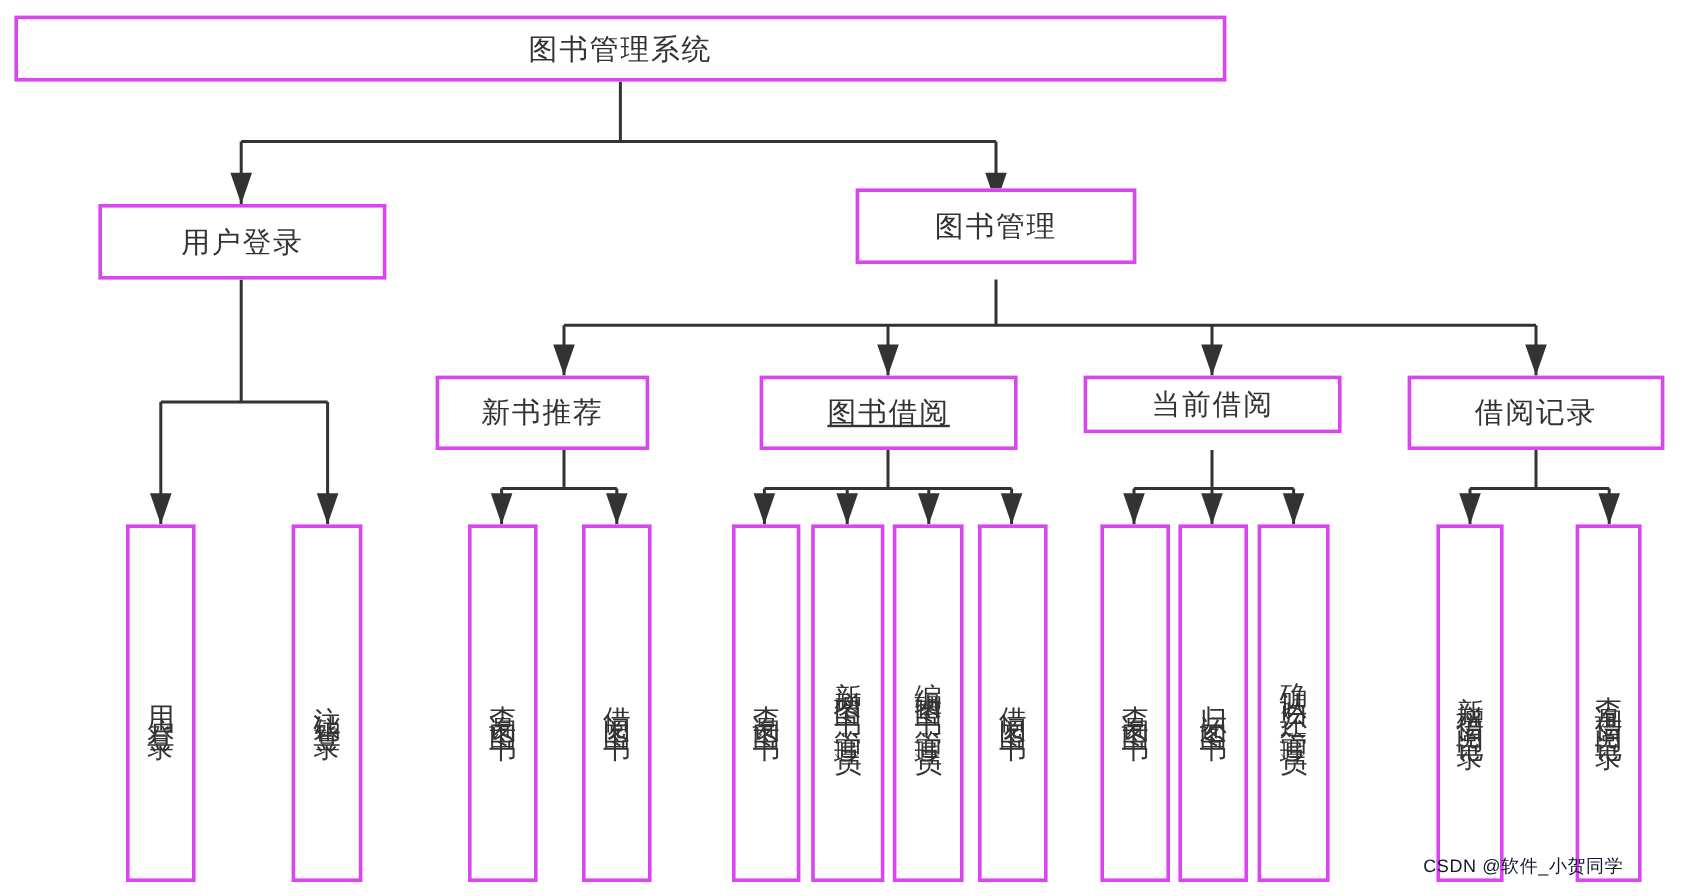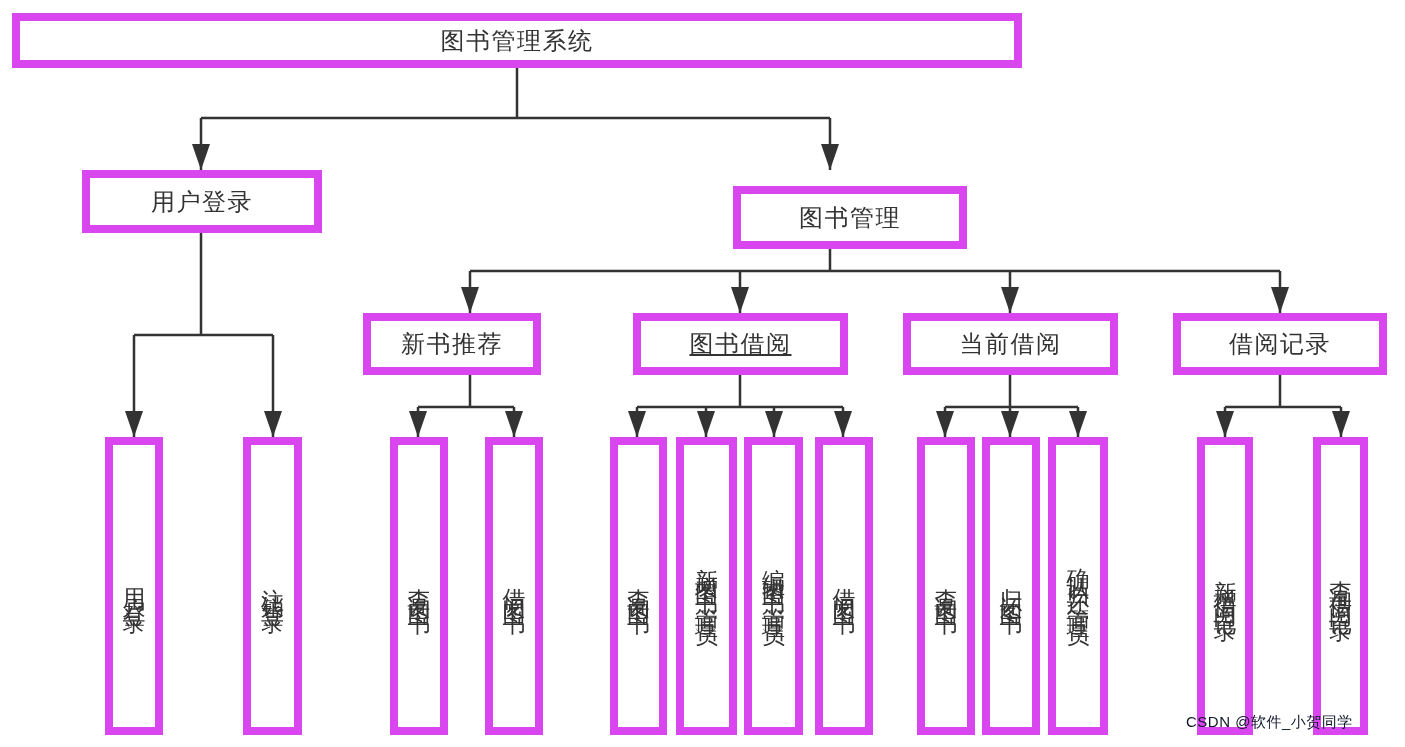--- a/index.html
+++ b/index.html
@@ -13,21 +13,21 @@
     overflow: hidden;
   }
   .connectors {
     position: absolute;
     left: 0; top: 0;
     width: 1405px; height: 747px;
   }
   .node {
     position: absolute;
     box-sizing: border-box;
-    border: 8px solid #d946ef;
+    border: 3px solid #d946ef;
     background: #ffffff;
     display: flex;
     align-items: center;
     justify-content: center;
   }
   .node.h .lbl {
     font-size: 24px;
     letter-spacing: 1.5px;
     white-space: nowrap;
     color: #333333;
@@ -36,24 +36,24 @@
     writing-mode: vertical-rl;
     text-orientation: mixed;
     font-size: 23px;
     letter-spacing: 8px;
     line-height: 1;
     color: #333333;
   }
   
   .n-root          { left: 12px;   top: 13px;  width: 1010px; height: 55px; }
   .n-user-login    { left: 82px;   top: 170px; width: 240px;  height: 63px; }
-  .n-book-mgmt     { left: 713px;  top: 186px; width: 234px;  height: 63px; margin-left: 20px; }
+  .n-book-mgmt     { left: 713px;  top: 157px; width: 234px;  height: 63px; }
   .n-new-book      { left: 363px;  top: 313px; width: 178px;  height: 62px; }
   .n-book-borrow   { left: 633px;  top: 313px; width: 215px;  height: 62px; text-decoration: underline; }
-  .n-cur-borrow    { left: 903px;  top: 313px; width: 215px;  height: 62px; }
+  .n-cur-borrow    { left: 903px;  top: 313px; width: 215px;  height: 48px; }
   .n-borrow-rec    { left: 1173px; top: 313px; width: 214px;  height: 62px; }
   .leaf            { top: 437px; height: 298px; }
   .n-login         { left: 105px;  width: 58px; }
   .n-logout        { left: 243px;  width: 59px; }
   .n-nb-query      { left: 390px;  width: 58px; }
   .n-nb-borrow     { left: 485px;  width: 58px; }
   .n-bb-query      { left: 610px;  width: 57px; }
   .n-bb-add        { left: 676px;  width: 61px; }
   .n-bb-edit       { left: 744px;  width: 59px; }
   .n-bb-borrow     { left: 815px;  width: 58px; }

